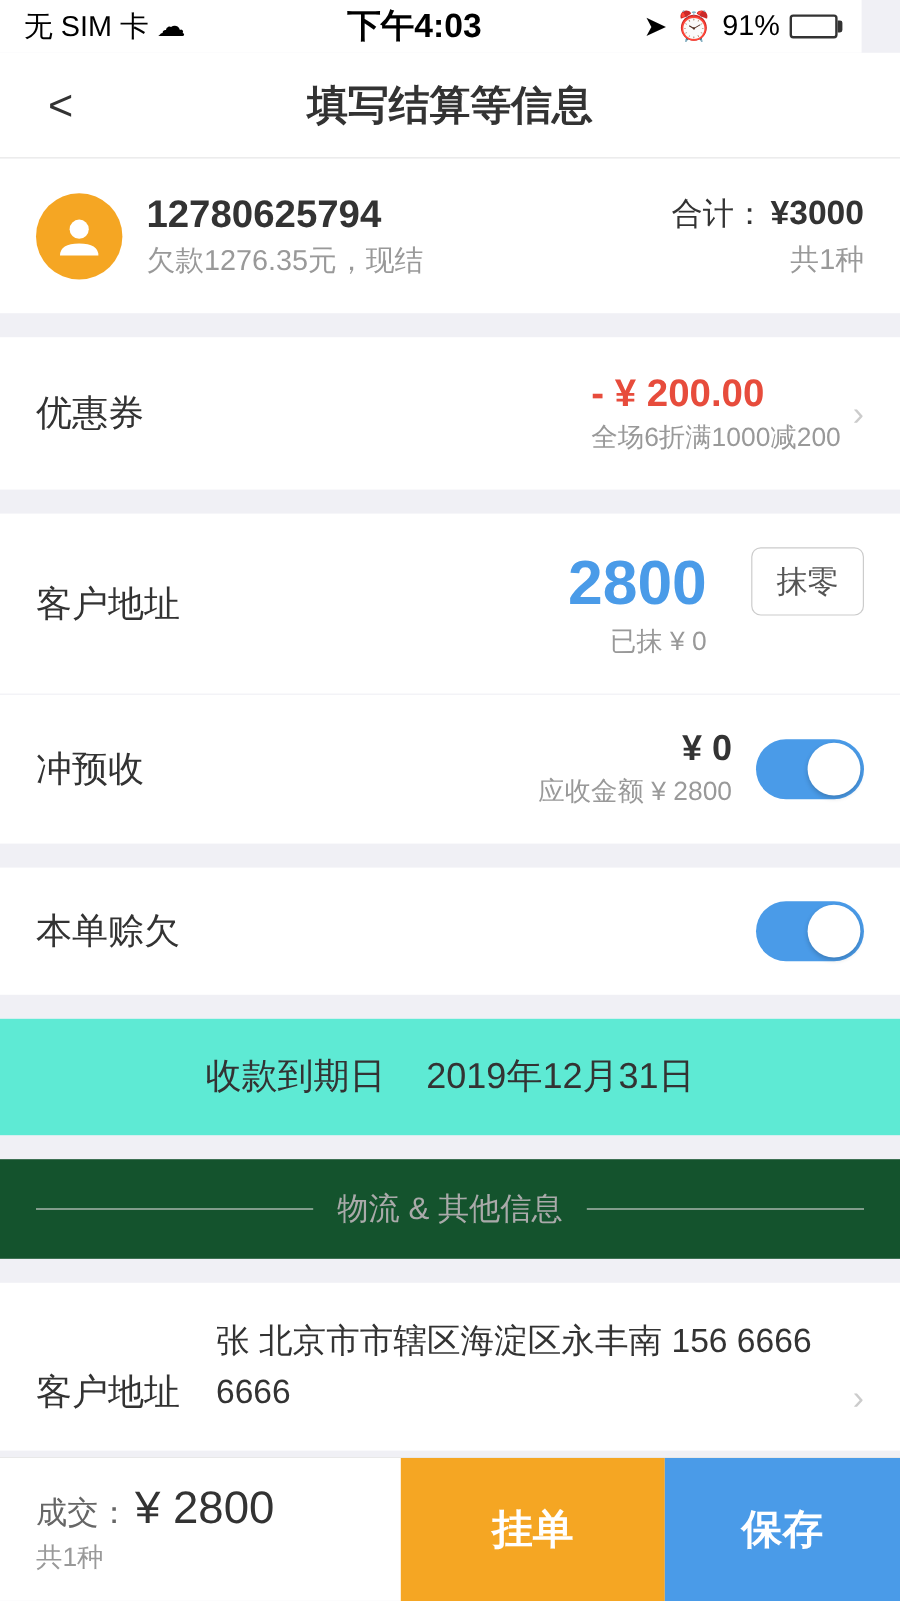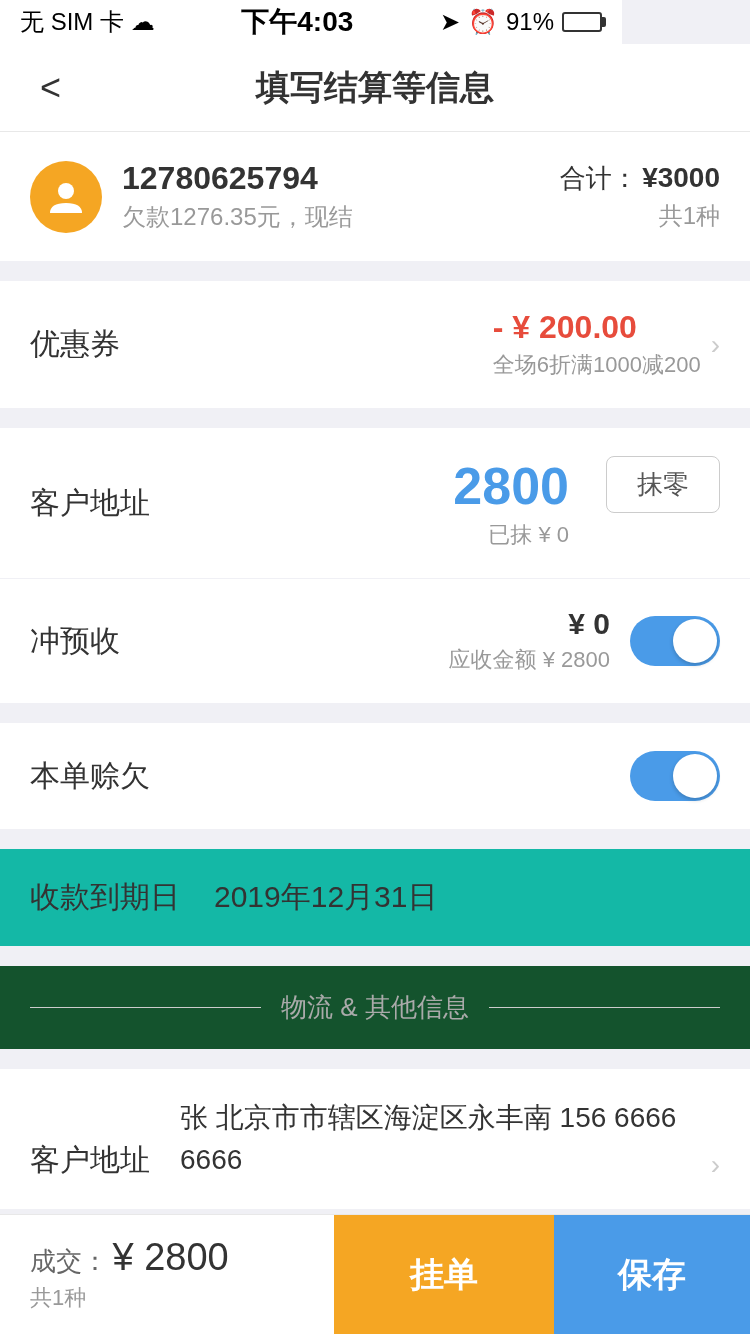--- a/index.html
+++ b/index.html
@@ -8,21 +8,21 @@
       width: 750px;
       min-height: 1334px;
       font-family: -apple-system, "PingFang SC", "Helvetica Neue", Arial, sans-serif;
       background: #f0f0f5;
       position: relative;
       overflow-x: hidden;
     }
 
     
     .status-bar {
-      width: 622px;
+      width: 718px;
       height: 44px;
       background: #fff;
       display: flex;
       align-items: center;
       justify-content: space-between;
       padding: 0 20px;
       font-size: 26px;
       font-weight: 500;
     }
     .status-left { display: flex; align-items: center; gap: 10px; font-size: 24px; }
@@ -128,21 +128,21 @@
       justify-content: space-between;
       border-bottom: 1px solid #f0f0f5;
     }
     .amount-label { font-size: 30px; color: #333; }
     .amount-right { display: flex; align-items: flex-start; gap: 37px; }
     .amount-value { font-size: 52px; color: #4a9be8; font-weight: 600; }
     .amount-sub { font-size: 22px; color: #999; margin-top: 4px; text-align: right; }
     .round-btn {
       border: 1px solid #ccc;
       border-radius: 8px;
-      padding: 10px 30px;
+      padding: 10px 20px;
       font-size: 26px;
       color: #555;
       background: #fff;
       cursor: pointer;
     }
 
     
     .charge-row {
       padding: 28px 30px;
       display: flex;
@@ -179,26 +179,27 @@
       padding: 28px 30px;
       display: flex;
       align-items: center;
       justify-content: space-between;
       margin-bottom: 20px;
     }
     .defer-label { font-size: 30px; color: #333; }
 
     
     .duedate-row {
-      background: #14b8a6;
+      background: #5eead4;
       padding: 28px 30px;
       display: flex;
       align-items: center;
       margin-bottom: 20px;
       gap: 34px;
+      justify-content: center;
     }
     .duedate-label { font-size: 30px; color: #333; }
     .duedate-value { font-size: 30px; color: #333; }
 
     
     .section-header {
       background: #14532d;
       padding: 24px 30px;
       display: flex;
       align-items: center;

